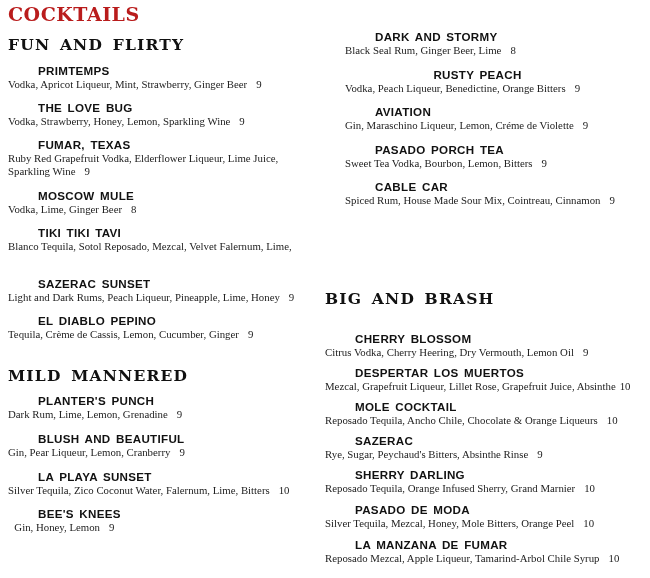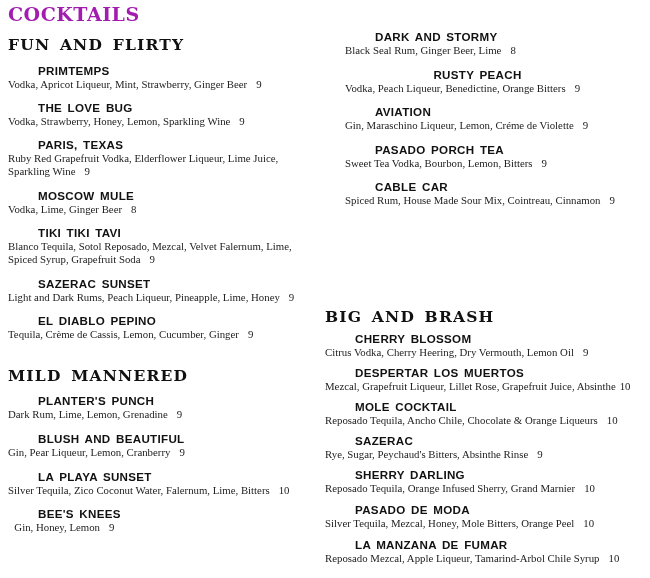--- a/index.html
+++ b/index.html
@@ -1,20 +1,20 @@
 <!DOCTYPE html>
 <html><head>
 <meta charset="utf-8">
 <style>
   html, body { margin:0; padding:0; background:#ffffff; }
   body { width:650px; height:578px; position:relative; overflow:hidden; color:#1a1a1a; }
   .page-title {
     position:absolute; left:8px; top:3px;
     font-family:"DejaVu Serif", serif; font-weight:bold; font-size:19px; letter-spacing:0.5px;
-    text-transform:uppercase; color:#a21caf;
+    text-transform:uppercase; color:#b91c1c;
   }
   .section-title {
     position:absolute;
     font-family:"DejaVu Serif", serif; font-weight:bold; font-size:15.5px; letter-spacing:1.2px;
     text-transform:uppercase; color:#111; white-space:nowrap; word-spacing:3px;
   }
   .item { position:absolute; white-space:nowrap; }
   .item-name {
     font-family:"Liberation Sans", sans-serif; font-weight:bold; font-size:11.6px;
     letter-spacing:0.3px; word-spacing:2px; color:#111; line-height:14px; display:block;padding-left:30px;
@@ -33,32 +33,31 @@
 
 <div class="item" style="left:8px;top:64px;">
   <span class="item-name">PRIMTEMPS</span>
   <span class="item-desc"><span>Vodka, Apricot Liqueur, Mint, Strawberry, Ginger Beer</span><span class="price">9</span></span>
 </div>
 <div class="item" style="left:8px;top:101px;">
   <span class="item-name">THE LOVE BUG</span>
   <span class="item-desc"><span>Vodka, Strawberry, Honey, Lemon, Sparkling Wine</span><span class="price">9</span></span>
 </div>
 <div class="item" style="left:8px;top:138px;">
-  <span class="item-name">PARIS, TEXAS</span>
+  <span class="item-name">FUMAR, TEXAS</span>
   <span class="item-desc">Ruby Red Grapefruit Vodka, Elderflower Liqueur, Lime Juice,</span>
   <span class="item-desc"><span>Sparkling Wine</span><span class="price">9</span></span>
 </div>
 <div class="item" style="left:8px;top:189px;">
   <span class="item-name">MOSCOW MULE</span>
   <span class="item-desc"><span>Vodka, Lime, Ginger Beer</span><span class="price">8</span></span>
 </div>
 <div class="item" style="left:8px;top:226px;">
   <span class="item-name">TIKI TIKI TAVI</span>
   <span class="item-desc">Blanco Tequila, Sotol Reposado, Mezcal, Velvet Falernum, Lime,</span>
-  <span class="item-desc"><span>Spiced Syrup, Grapefruit Soda</span><span class="price">9</span></span>
 </div>
 <div class="item" style="left:8px;top:277px;">
   <span class="item-name">SAZERAC SUNSET</span>
   <span class="item-desc"><span>Light and Dark Rums, Peach Liqueur, Pineapple, Lime, Honey</span><span class="price">9</span></span>
 </div>
 <div class="item" style="left:8px;top:314px;">
   <span class="item-name">EL DIABLO PEPINO</span>
   <span class="item-desc"><span>Tequila, Crème de Cassis, Lemon, Cucumber, Ginger</span><span class="price">9</span></span>
 </div>
 
@@ -95,21 +94,21 @@
 </div>
 <div class="item" style="left:8px;top:470px;">
   <span class="item-name">LA PLAYA SUNSET</span>
   <span class="item-desc"><span>Silver Tequila, Zico Coconut Water, Falernum, Lime, Bitters</span><span class="price">10</span></span>
 </div>
 <div class="item" style="left:8px;top:507px;text-align:center;">
   <span class="item-name">BEE'S KNEES</span>
   <span class="item-desc"><span>Gin, Honey, Lemon</span><span class="price">9</span></span>
 </div>
 
-<div class="section-title" style="left:325px;top:307px;text-align:right;">BIG AND BRASH</div>
+<div class="section-title" style="left:325px;top:289px;text-align:right;">BIG AND BRASH</div>
 
 <div class="item" style="left:325px;top:332px;">
   <span class="item-name">CHERRY BLOSSOM</span>
   <span class="item-desc"><span>Citrus Vodka, Cherry Heering, Dry Vermouth, Lemon Oil</span><span class="price">9</span></span>
 </div>
 <div class="item" style="left:325px;top:366px;">
   <span class="item-name">DESPERTAR LOS MUERTOS</span>
   <span class="item-desc"><span>Mezcal, Grapefruit Liqueur, Lillet Rose, Grapefruit Juice, Absinthe</span><span class="price" style="margin-left:4px;">10</span></span>
 </div>
 <div class="item" style="left:325px;top:400px;">

